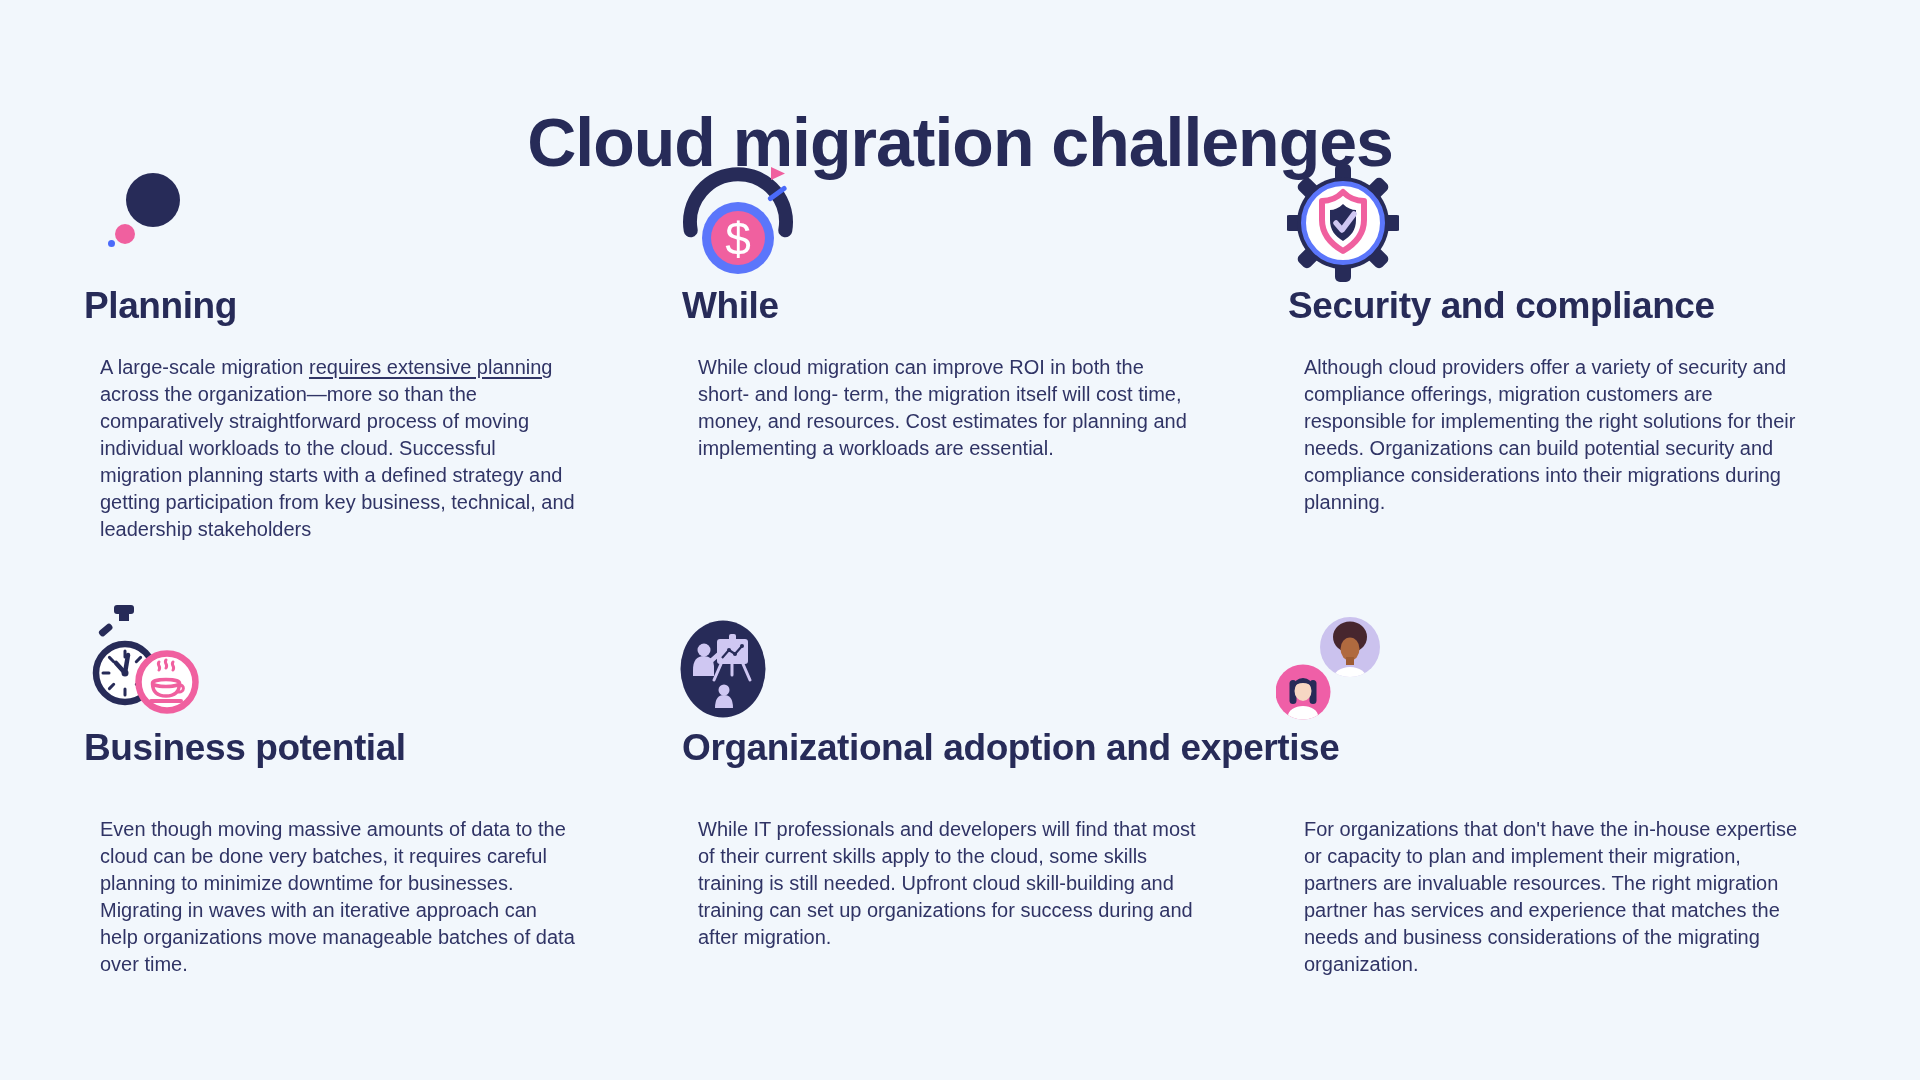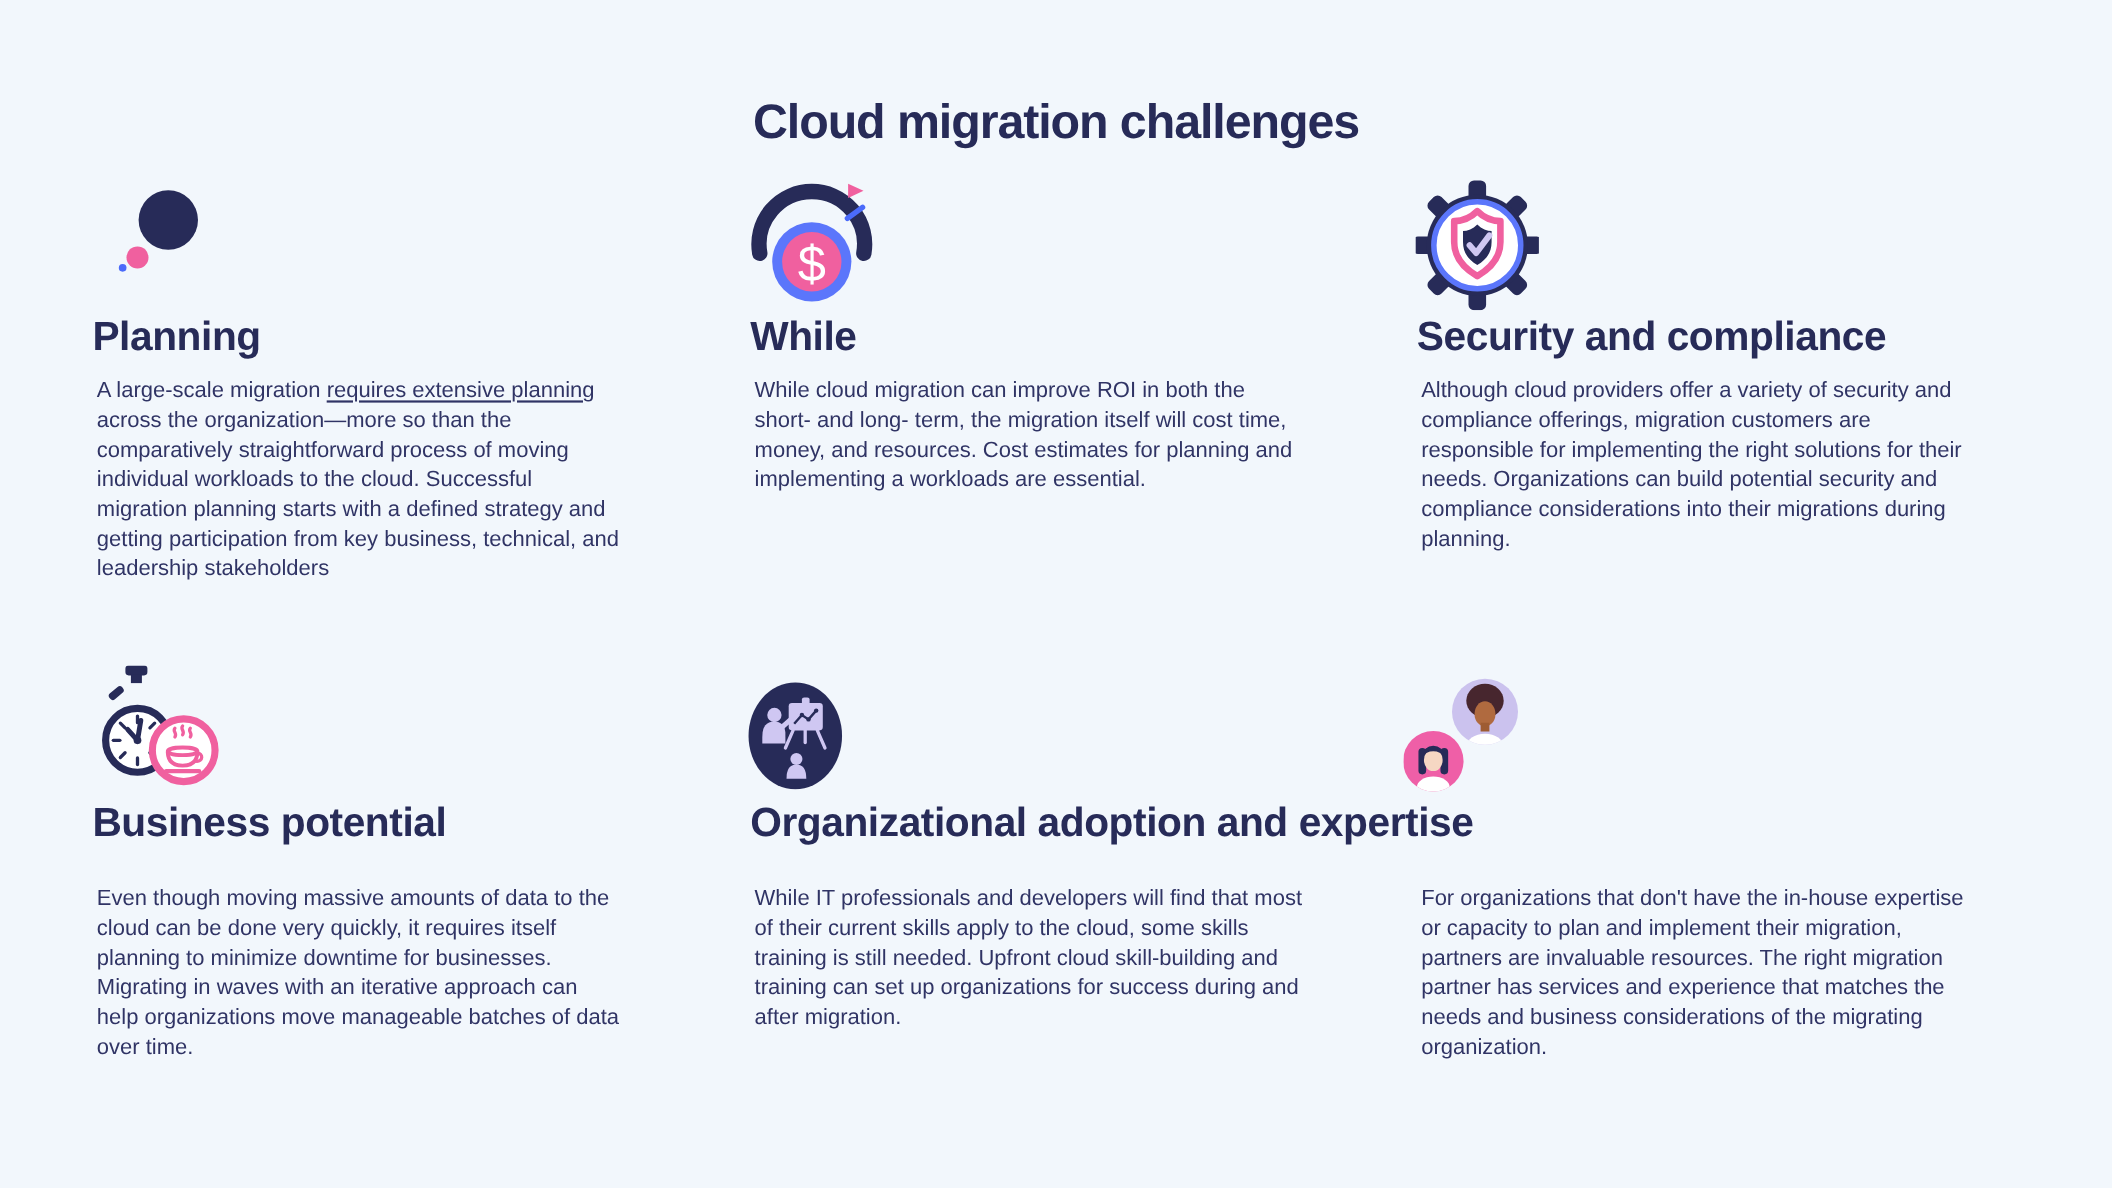--- a/index.html
+++ b/index.html
@@ -1,26 +1,26 @@
 <!DOCTYPE html>
 <html><head>
 <meta charset="utf-8">
 <style>
   html,body{margin:0;padding:0;background:#f2f7fc;}
   .page{position:relative;width:1920px;height:1080px;background:#f2f7fc;overflow:hidden;
         font-family:"Liberation Sans",sans-serif;color:#303465;}
   .title{position:absolute;top:57px;left:0;width:1920px;text-align:center;
-         font-size:44px;font-weight:bold;letter-spacing:-1px;color:#272b58;}
+         font-size:68px;font-weight:bold;letter-spacing:-1px;color:#272b58;}
   .card{position:absolute;width:520px;}
   .c0{left:84px;} .c1{left:682px;} .c2{left:1288px;}
   .r0{top:150px;height:440px;} .r1{top:600px;height:430px;}
   .card h2{position:absolute;margin:0;font-size:37px;font-weight:bold;letter-spacing:-0.4px;
            color:#272b58;white-space:nowrap;}
   .r0 h2{top:135px;} .r1 h2{top:127px;}
-  .card p{position:absolute;margin:4px;font-size:20px;line-height:27px;color:#303465;}
+  .card p{position:absolute;margin:16px;font-size:20px;line-height:27px;color:#303465;}
   .r0 p{top:188px;} .r1 p{top:200px;}
   .c0 p{width:475px;} .c1 p{width:500px;} .c2 p{width:500px;}
   .card p u{text-decoration:underline;text-underline-offset:3px;text-decoration-thickness:1.5px;}
   .iconwrap{position:absolute;}
   
   .pl-big{position:absolute;left:42px;top:23px;width:54px;height:54px;border-radius:50%;background:#272b58;}
   .pl-pink{position:absolute;left:31px;top:74px;width:20px;height:20px;border-radius:50%;background:#f0609f;}
   .pl-dot{position:absolute;left:24px;top:90px;width:7px;height:7px;border-radius:50%;background:#4b6bfa;}
 </style>
 </head>
@@ -107,21 +107,21 @@
           <path d="M74 55 c-2.5 3 2.5 4.5 0 8" stroke-width="3"></path>
           <path d="M81 57 c-2.5 3 2.5 4.5 0 8" stroke-width="3"></path>
           <ellipse cx="74" cy="78" rx="13.5" ry="3.5" stroke-width="3.5"></ellipse>
           <path d="M60.5 79 q0.5 12 13.5 12 q13 0 13.5 -12" stroke-width="3.5"></path>
           <path d="M87 80 c6 -1 6 8 -1 7" stroke-width="3"></path>
           <line x1="59" y1="96" x2="89" y2="96" stroke-width="4"></line>
         </g>
       </svg>
     </div>
     <h2>Business potential</h2>
-    <p><span>Even though moving massive amounts of data to the cloud can be done very quickly, it requires itself planning to minimize downtime for businesses. Migrating in waves with an iterative approach can help organizations move manageable batches of data over time.</span><u></u><span></span></p>
+    <p><span>Even though moving massive amounts of data to the cloud can be done very batches, it requires careful planning to minimize downtime for businesses. Migrating in waves with an iterative approach can help organizations move manageable batches of data over time.</span><u></u><span></span></p>
   </div>
 
   <div class="card c1 r1">
     <div class="iconwrap" style="left:-2px;top:20px;">
       <svg width="86" height="98" viewBox="0 0 86 98">
         <ellipse cx="43" cy="49" rx="42.5" ry="48.5" fill="#272b58"></ellipse>
         <rect x="49" y="14" width="7" height="7" rx="2" fill="#cfc7f2"></rect>
         <rect x="37" y="19" width="31" height="25" rx="3" fill="#cfc7f2"></rect>
         <polyline points="42,38 49,30 55,34 62,26" fill="none" stroke="#272b58" stroke-width="2.2"></polyline>
         <circle cx="49" cy="30" r="2" fill="#272b58"></circle>

